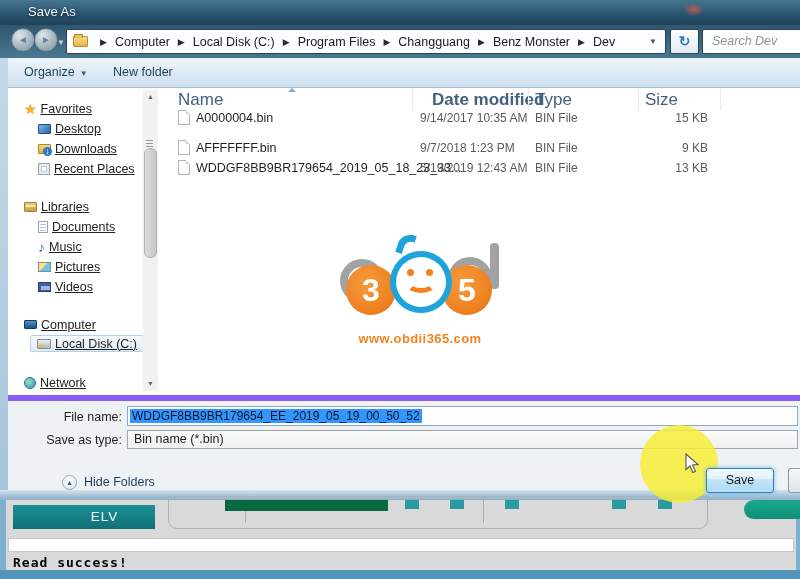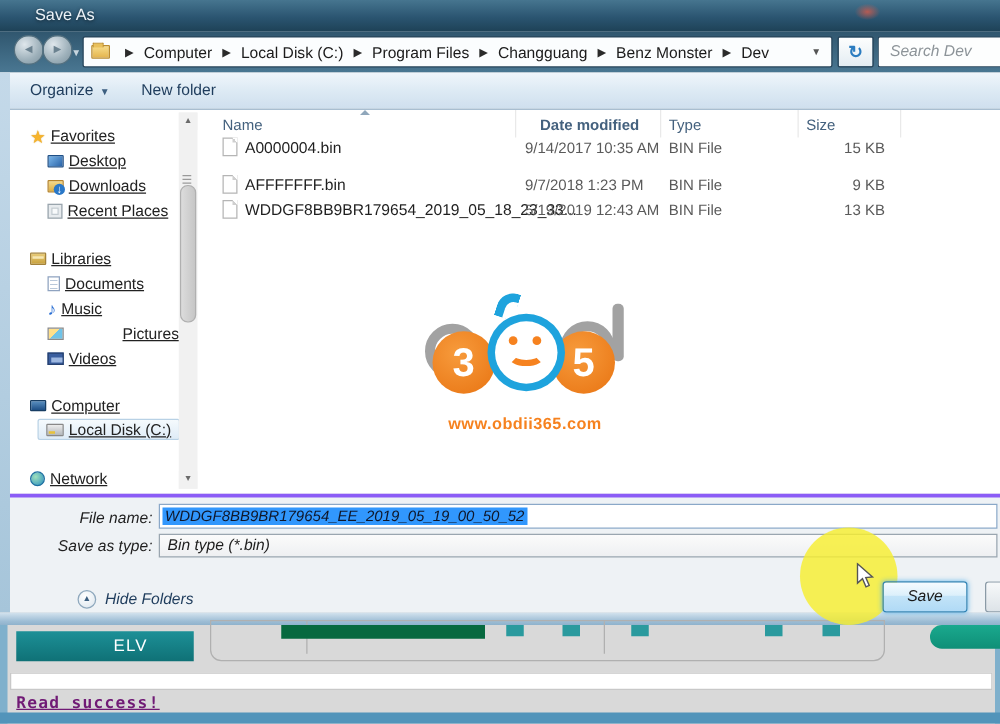--- a/index.html
+++ b/index.html
@@ -85,21 +85,21 @@
 
   .side-scrollbar { position:absolute; left:135px; top:2px; width:15px; height:301px; background:#f1f1f1; }
   .sb-btn { position:absolute; left:0; width:15px; height:14px; background:#f1f1f1;
     color:#6a6a6a; font-size:7px; text-align:center; line-height:14px; }
   .sb-thumb { position:absolute; left:1px; top:58px; width:13px; height:110px;
     background:linear-gradient(90deg,#dcdcdc,#c6c6c6); border:1px solid #b0b0b0; border-radius:6px; }
   .sb-grip { position:absolute; left:3px; top:50px; width:7px; height:1px; background:#9a9a9a;
     box-shadow:0 3px 0 #9a9a9a, 0 6px 0 #9a9a9a; }
 
   .col-header { position:absolute; top:2px; height:20px; line-height:20px;
-    font-size:12px; color:#44617e; }
+    font-size:17px; color:#44617e; }
   .col-sep { position:absolute; top:0; width:1px; height:22px; background:#e9e9e9; }
   .sort-caret { position:absolute; left:280px; top:0; width:0; height:0;
     border-left:4px solid transparent; border-right:4px solid transparent;
     border-bottom:4px solid #90a7bb; }
 
   .file-row { position:absolute; left:162px; width:560px; height:20px; }
   .file-icon { position:absolute; left:8px; top:2px; width:12px; height:15px;
     background:#fff; border:1px solid #b5b5b5; }
   .file-icon:after { content:""; position:absolute; right:-1px; top:-1px; width:4px; height:4px;
     background:linear-gradient(225deg,#fff 50%,#cfcfcf 50%); }
@@ -122,21 +122,21 @@
   .wm-mouth { position:absolute; left:10px; top:18px; width:30px; height:18px;
     border:5px solid transparent; border-bottom:5px solid #f6821f; border-radius:50%; }
   .wm-hook { position:absolute; left:58px; top:-2px; width:16px; height:22px;
     border-left:7px solid #1ea3dd; border-top:7px solid #1ea3dd; border-radius:14px 0 0 0;
     transform:rotate(18deg); }
   .wm-url { position:absolute; left:0; top:96px; width:100%; text-align:center;
     color:#f6821f; font-weight:bold; font-size:13px; letter-spacing:.4px; }
 
   
   .fields { position:absolute; left:8px; top:395px; width:792px; height:95px;
-    background:#eef2f5; border-top:3px solid #8b5cf6;font-style:italic; }
+    background:#eef2f5; border-top:6px solid #8b5cf6; }
   .fld-label { position:absolute; left:0; width:114px; text-align:right;
     font-size:12.5px; color:#1f1f1f; height:18px; line-height:18px; }
   .filename-input { position:absolute; left:119px; top:5px; right:2px; height:20px;
     background:#fff; border:1px solid #8aa8c8; }
   .filename-sel { position:absolute; left:2px; top:2px; background:#3197fd; color:#0f172a;
     font-size:12px; line-height:14px; padding:0 2px; white-space:nowrap; }
   .savetype-combo { position:absolute; left:119px; top:29px; right:2px; height:19px;
     background:linear-gradient(180deg,#fbfbfb,#eef0f2); border:1px solid #9aa6b0;
     font-size:12.5px; color:#1f1f1f; line-height:17px; padding-left:6px; }
   .hide-folders { position:absolute; left:54px; top:72px; height:18px; display:flex;
@@ -170,21 +170,21 @@
   .bg-panel { position:absolute; left:168px; top:-4px; width:540px; height:33px;
     border:1px solid #b0b0b0; border-radius:0 0 9px 9px; background:transparent; }
   .bg-div { position:absolute; top:0; width:1px; height:26px; background:#b0b0b0; }
   .green-bar { position:absolute; left:225px; top:0; width:163px; height:11px; background:#07693f; }
   .teal-chip { position:absolute; top:0; width:14px; height:9px; background:#2a9a9e; }
   .teal-pill { position:absolute; left:744px; top:0; width:56px; height:19px; border-radius:10px 0 0 10px;
     background:linear-gradient(180deg,#1aa98e,#0f8f77); }
   .white-bar { position:absolute; left:8px; top:38px; width:786px; height:14px;
     background:#fff; border:1px solid #c8c8c8; }
   .status-text { position:absolute; left:13px; top:55px; font-family:"DejaVu Sans Mono", monospace;
-    font-weight:bold; font-size:13px; color:#701a75; letter-spacing:1px;text-decoration:underline; }
+    font-weight:bold; font-size:13px; color:#000000; letter-spacing:1px; }
   .bottom-strip { position:absolute; left:0; top:70px; width:800px; height:9px; background:#5294ba; }
 </style>
 </head>
 <body>
 
 <div class="dialog">
 
   <div class="titlebar">
     <span class="title-text">Save As</span>
     <span class="close-blur"></span>
@@ -246,21 +246,21 @@
       <span class="lbl">Libraries</span>
     </div>
     <div class="side-item" style="left:30px; top:130px;">
       <span class="ic ic-doc"></span>
       <span class="lbl">Documents</span>
     </div>
     <div class="side-item" style="left:30px; top:150px;">
       <span class="ic ic-music">♪</span>
       <span class="lbl">Music</span>
     </div>
-    <div class="side-item" style="left:30px; top:170px;gap:43px;">
+    <div class="side-item" style="left:30px; top:170px;">
       <span class="ic ic-picture"></span>
       <span class="lbl">Pictures</span>
     </div>
     <div class="side-item" style="left:30px; top:190px;">
       <span class="ic ic-video"></span>
       <span class="lbl">Videos</span>
     </div>
     <div class="side-item" style="left:16px; top:228px;">
       <span class="ic ic-computer"></span>
       <span class="lbl">Computer</span>
@@ -331,21 +331,21 @@
     </div>
   </div>
 
   <div class="fields">
     <span class="fld-label" style="top:7px;">File name:</span>
     <div class="filename-input">
       <span class="filename-sel">WDDGF8BB9BR179654_EE_2019_05_19_00_50_52</span>
     </div>
 
     <span class="fld-label" style="top:30px;">Save as type:</span>
-    <div class="savetype-combo">Bin type (*.bin)</div>
+    <div class="savetype-combo">Bin name (*.bin)</div>
 
     <div class="hide-folders">
       <span class="hf-circle">▲</span>
       <span>Hide Folders</span>
     </div>
 
     <div class="cursor-glow"></div>
     <div class="save-btn">Save</div>
     <div class="cut-btn"></div>
 

